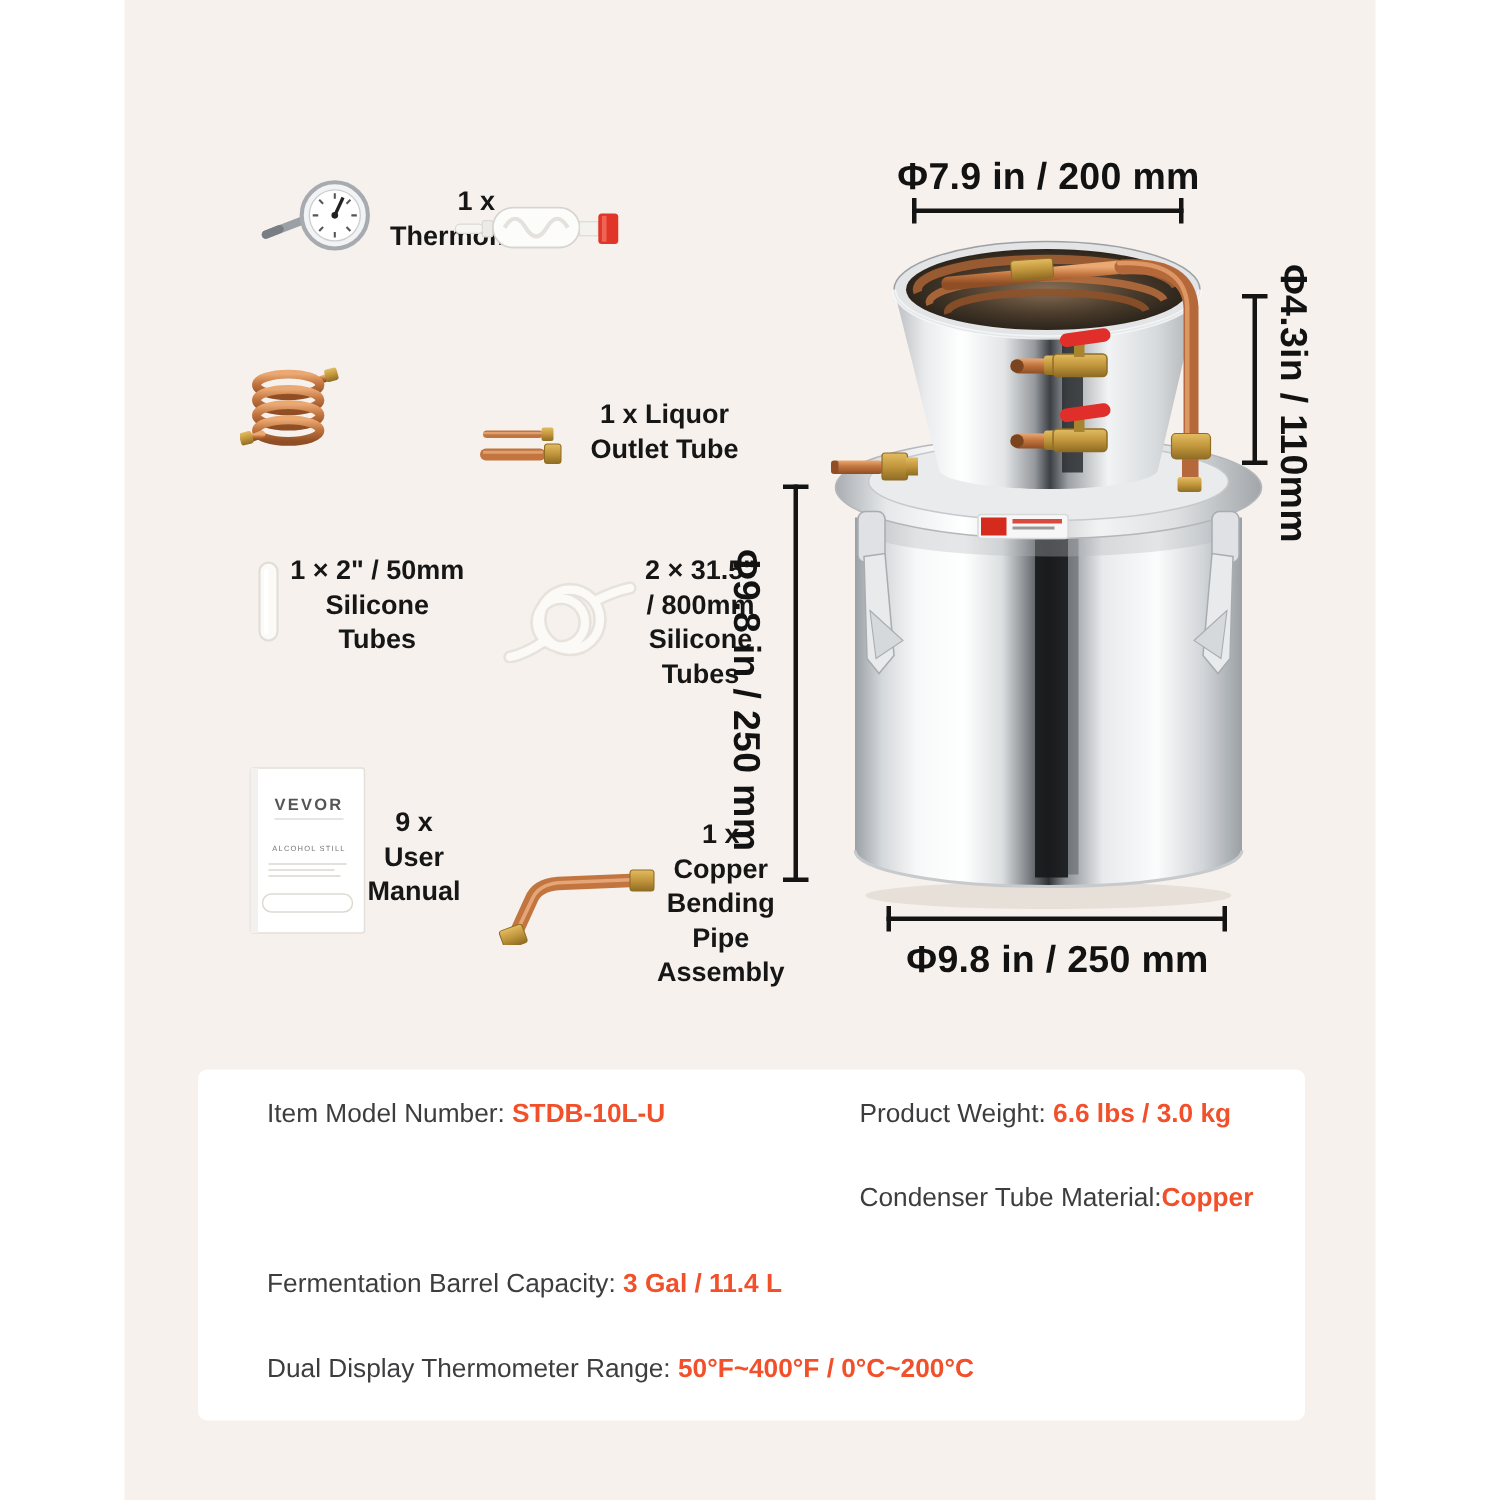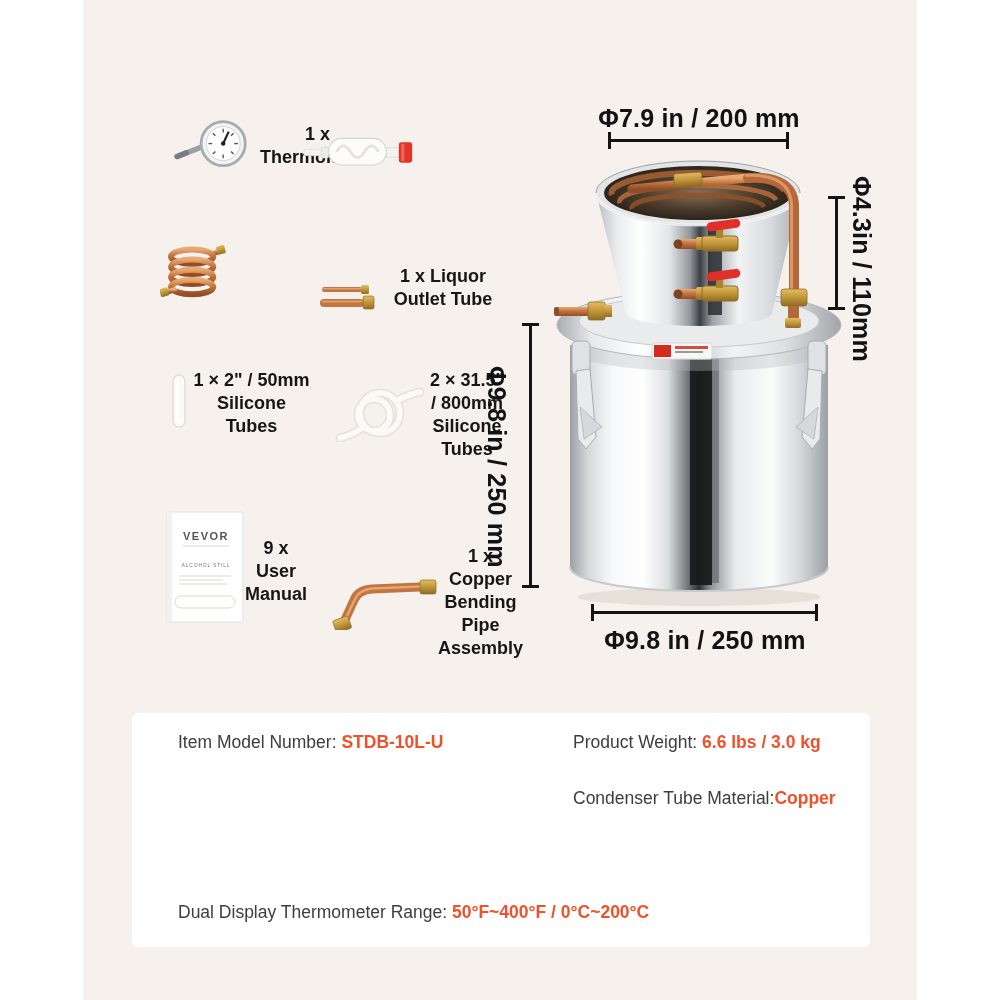--- a/index.html
+++ b/index.html
@@ -336,17 +336,18 @@
   <div class="dimv" id="dim-left"></div>
   <div class="dimh" id="dim-bottom"></div>
 
   <div class="dim-label" id="lab-top">Φ7.9 in / 200 mm</div>
   <div class="dim-label vert" id="lab-right">Φ4.3in / 110mm</div>
   <div class="dim-label vert" id="lab-left">Φ9.8 in / 250 mm</div>
   <div class="dim-label" id="lab-bottom">Φ9.8 in / 250 mm</div>
 
   <div class="card">
     <div class="spec sL r1"><span>Item Model Number: </span><span class="val">STDB-10L-U</span></div>
+    <div class="spec sL r3"><span>Fermentation Barrel Capacity: </span><span class="val">3 Gal / 11.4 L</span></div>
     <div class="spec sL r4"><span>Dual Display Thermometer Range: </span><span class="val">50°F~400°F / 0°C~200°C</span></div>
     <div class="spec sR r1"><span>Product Weight: </span><span class="val">6.6 lbs / 3.0 kg</span></div>
     <div class="spec sR r2"><span>Condenser Tube Material:</span><span class="val">Copper</span></div>
   </div>
 </div>
 
 </body></html>

